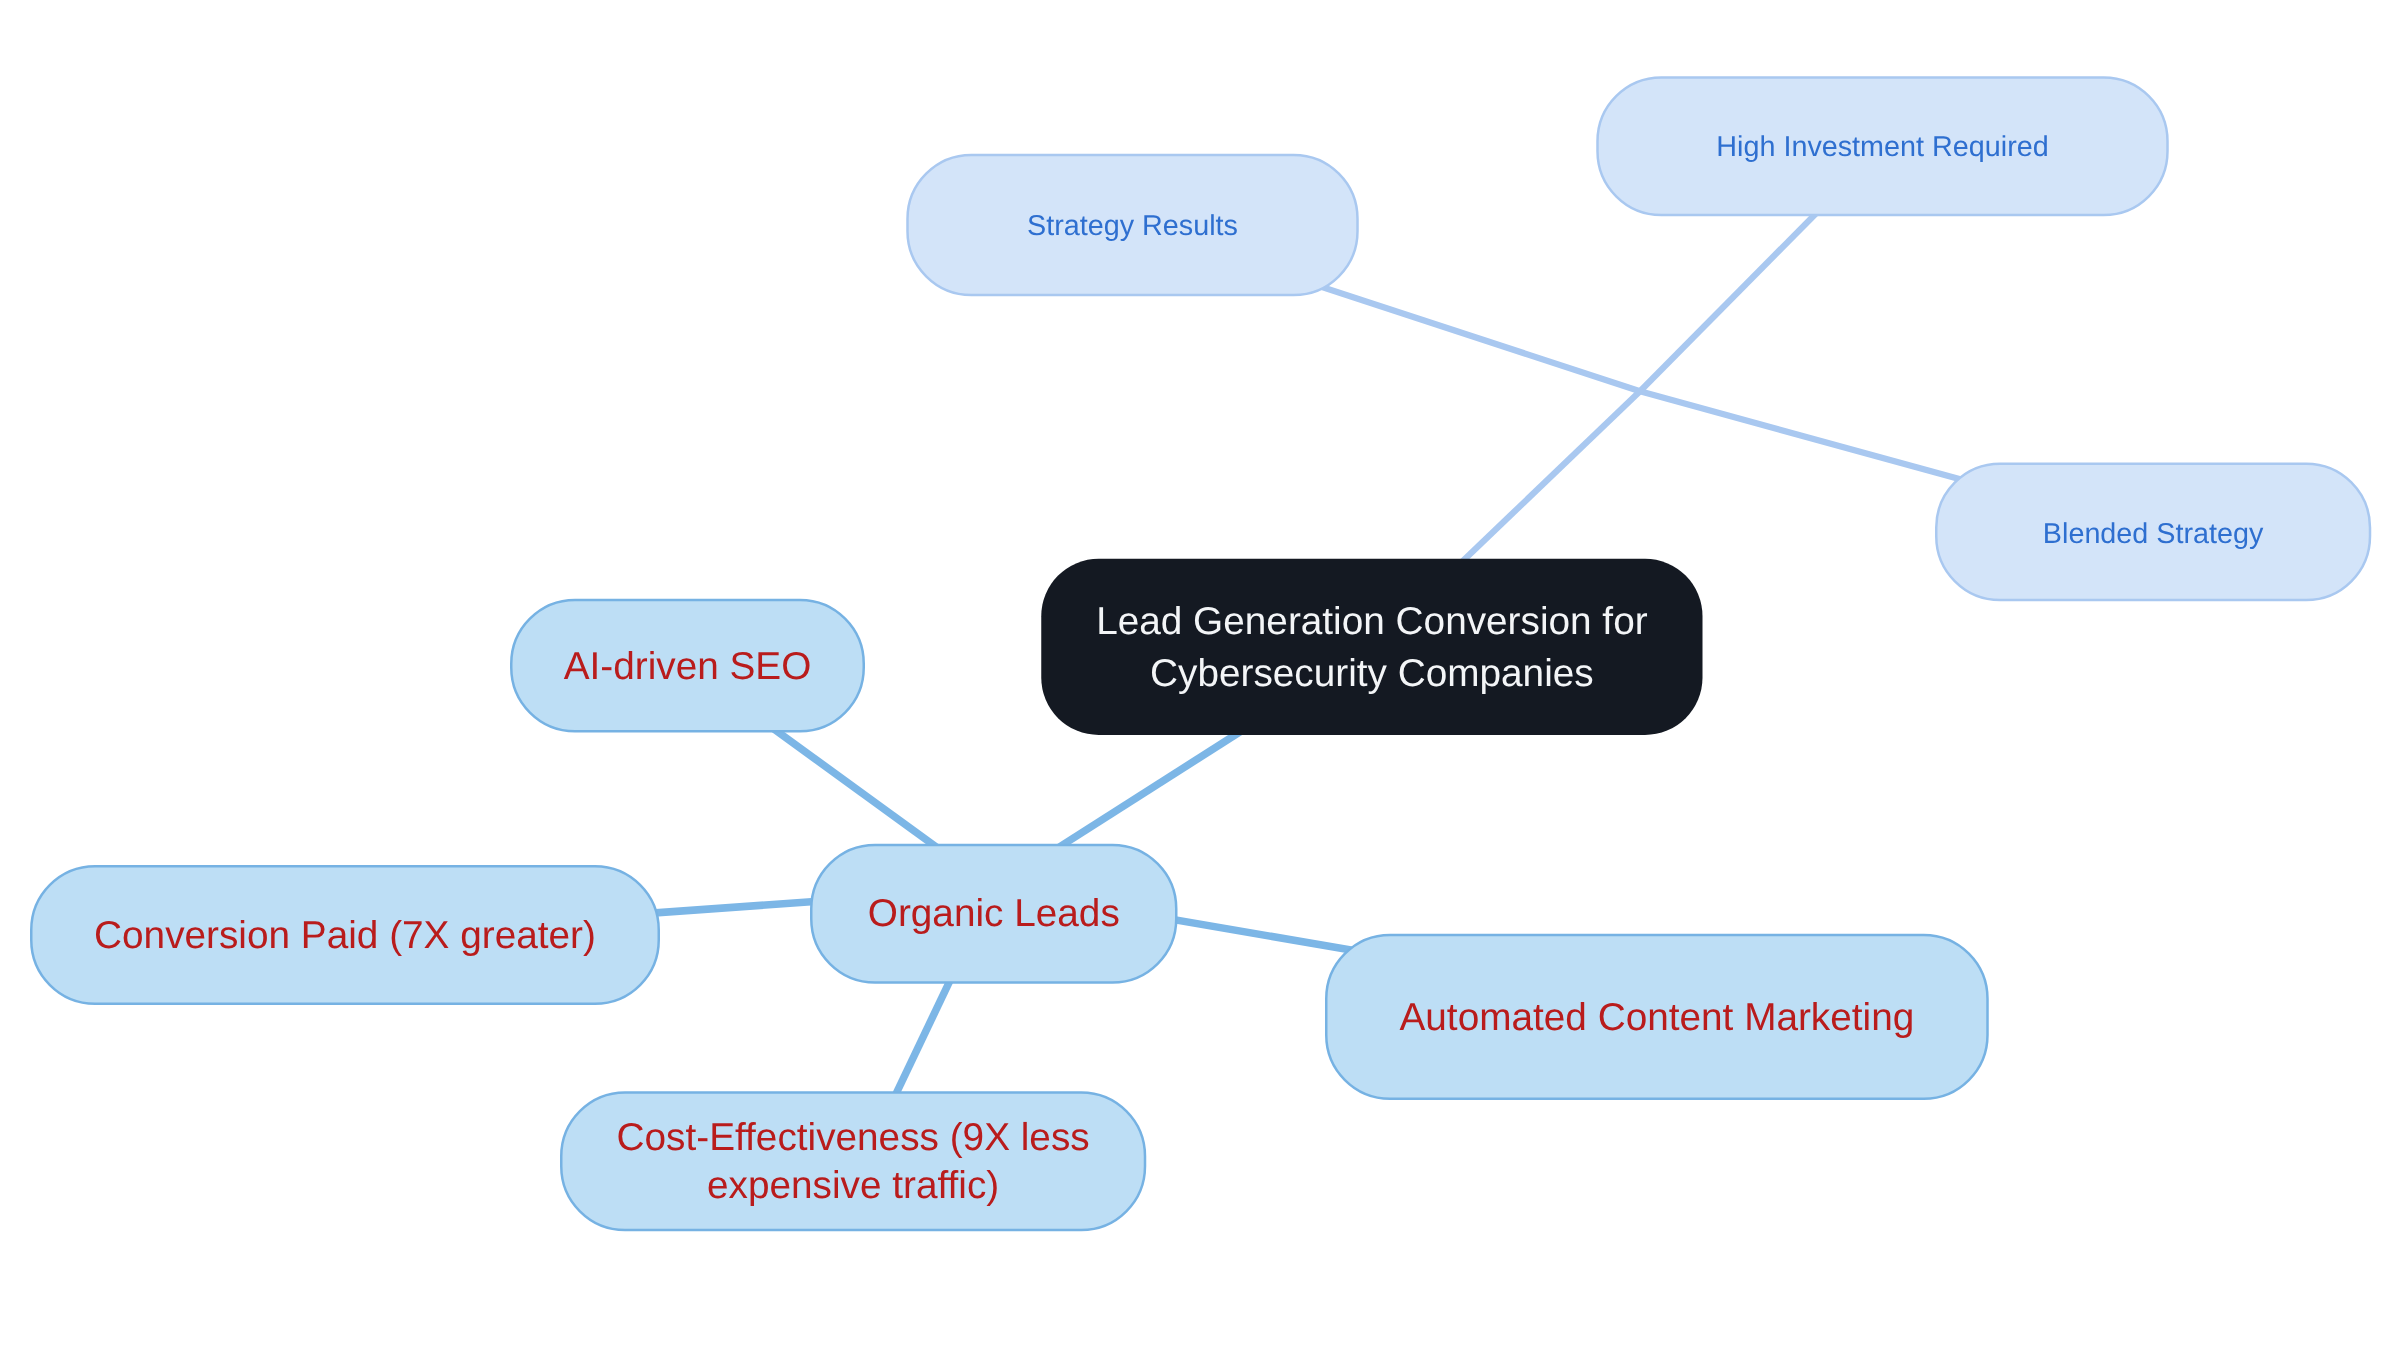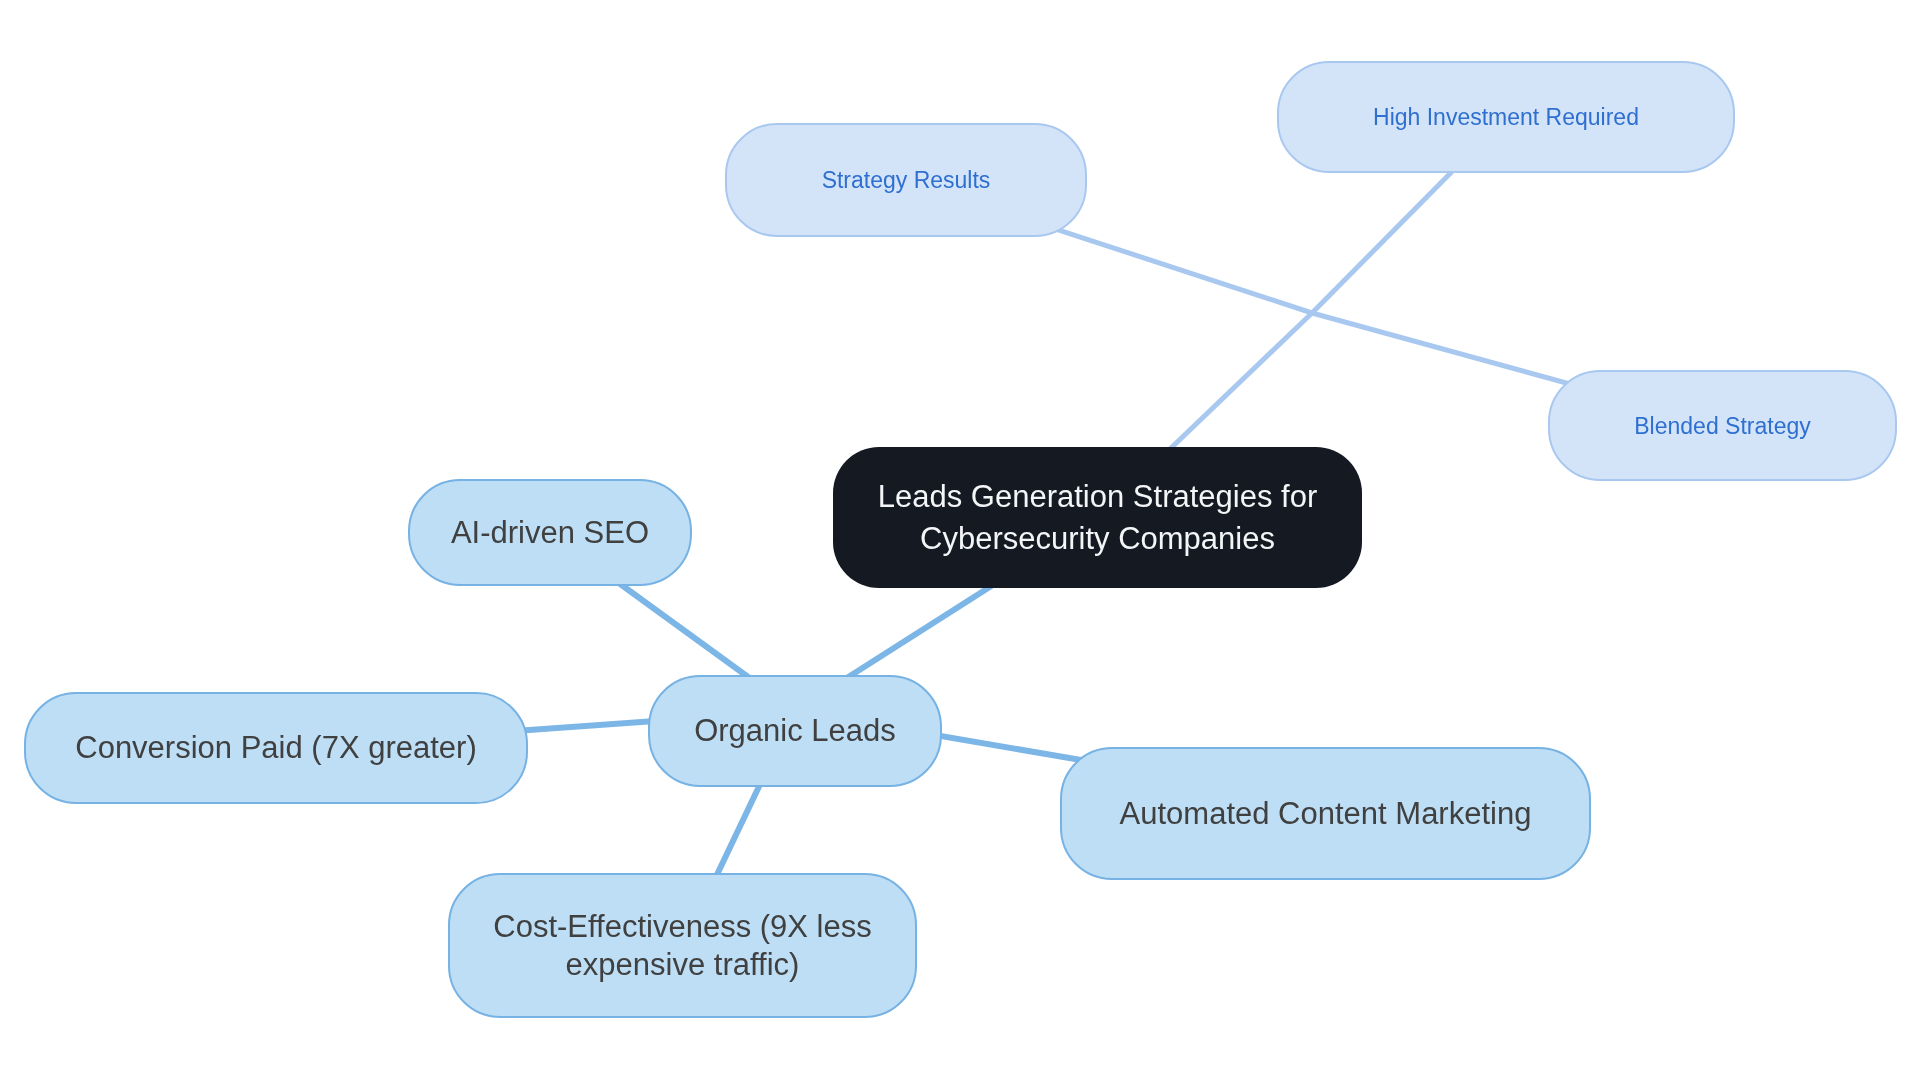--- a/index.html
+++ b/index.html
@@ -38,55 +38,55 @@
     background: #d3e4f9;
     border: 2px solid #a9c8f0;
     color: #2e6fd0;
     border-radius: 52px;
     font-size: 23px;
     line-height: 38px;
   }
   .branch-organic {
     background: #bddef5;
     border: 2px solid #76b2e3;
-    color: #404040;
+    color: #b91c1c;
     border-radius: 52px;
     font-size: 31px;
     line-height: 38px;
   }
 
   .node-paid        { left: 1189px; top: 258px; width: 246px; height: 109px; }
   .node-immediate   { left: 725px;  top: 123px; width: 362px; height: 114px; }
   .node-high        { left: 1277px; top: 61px;  width: 458px; height: 112px; }
   .node-blended     { left: 1548px; top: 370px; width: 349px; height: 111px; }
   .node-organic     { left: 648px;  top: 655px; width: 294px; height: 112px; margin-top: 20px; }
   .node-ai          { left: 408px;  top: 479px; width: 284px; height: 107px; }
   .node-conversion  { left: 24px;   top: 692px; width: 504px; height: 112px; }
   .node-automated   { left: 1060px; top: 747px; width: 531px; height: 133px; }
-  .node-cost        { left: 448px;  top: 873px; width: 469px; height: 145px; padding: 0 20px; }
+  .node-cost        { left: 448px;  top: 873px; width: 469px; height: 112px; padding: 0 20px; }
 </style>
 </head>
 <body>
 
 <div class="canvas">
 
   <svg class="edges" width="1920" height="1083" viewBox="0 0 1920 1083">
     <line class="edge-paid" x1="1098" y1="518" x2="1312" y2="313" stroke="#a9c8f0"></line>
     <line class="edge-paid" x1="1312" y1="313" x2="906" y2="180" stroke="#a9c8f0"></line>
     <line class="edge-paid" x1="1312" y1="313" x2="1506" y2="117" stroke="#a9c8f0"></line>
     <line class="edge-paid" x1="1312" y1="313" x2="1723" y2="426" stroke="#a9c8f0"></line>
     <line class="edge-organic" x1="1098" y1="518" x2="795" y2="711" stroke="#7cb6e6"></line>
     <line class="edge-organic" x1="795" y1="711" x2="550" y2="533" stroke="#7cb6e6"></line>
     <line class="edge-organic" x1="795" y1="711" x2="276" y2="748" stroke="#7cb6e6"></line>
     <line class="edge-organic" x1="795" y1="711" x2="683" y2="946" stroke="#7cb6e6"></line>
     <line class="edge-organic" x1="795" y1="711" x2="1326" y2="802" stroke="#7cb6e6"></line>
   </svg>
 
   <div class="node node-root">
-    <span class="node-label">Leads Generation Strategies for Cybersecurity Companies</span>
+    <span class="node-label">Lead Generation Conversion for Cybersecurity Companies</span>
   </div>
 
 
   <div class="node branch-paid node-immediate">
     <span class="node-label">Strategy Results</span>
   </div>
 
   <div class="node branch-paid node-high">
     <span class="node-label">High Investment Required</span>
   </div>

